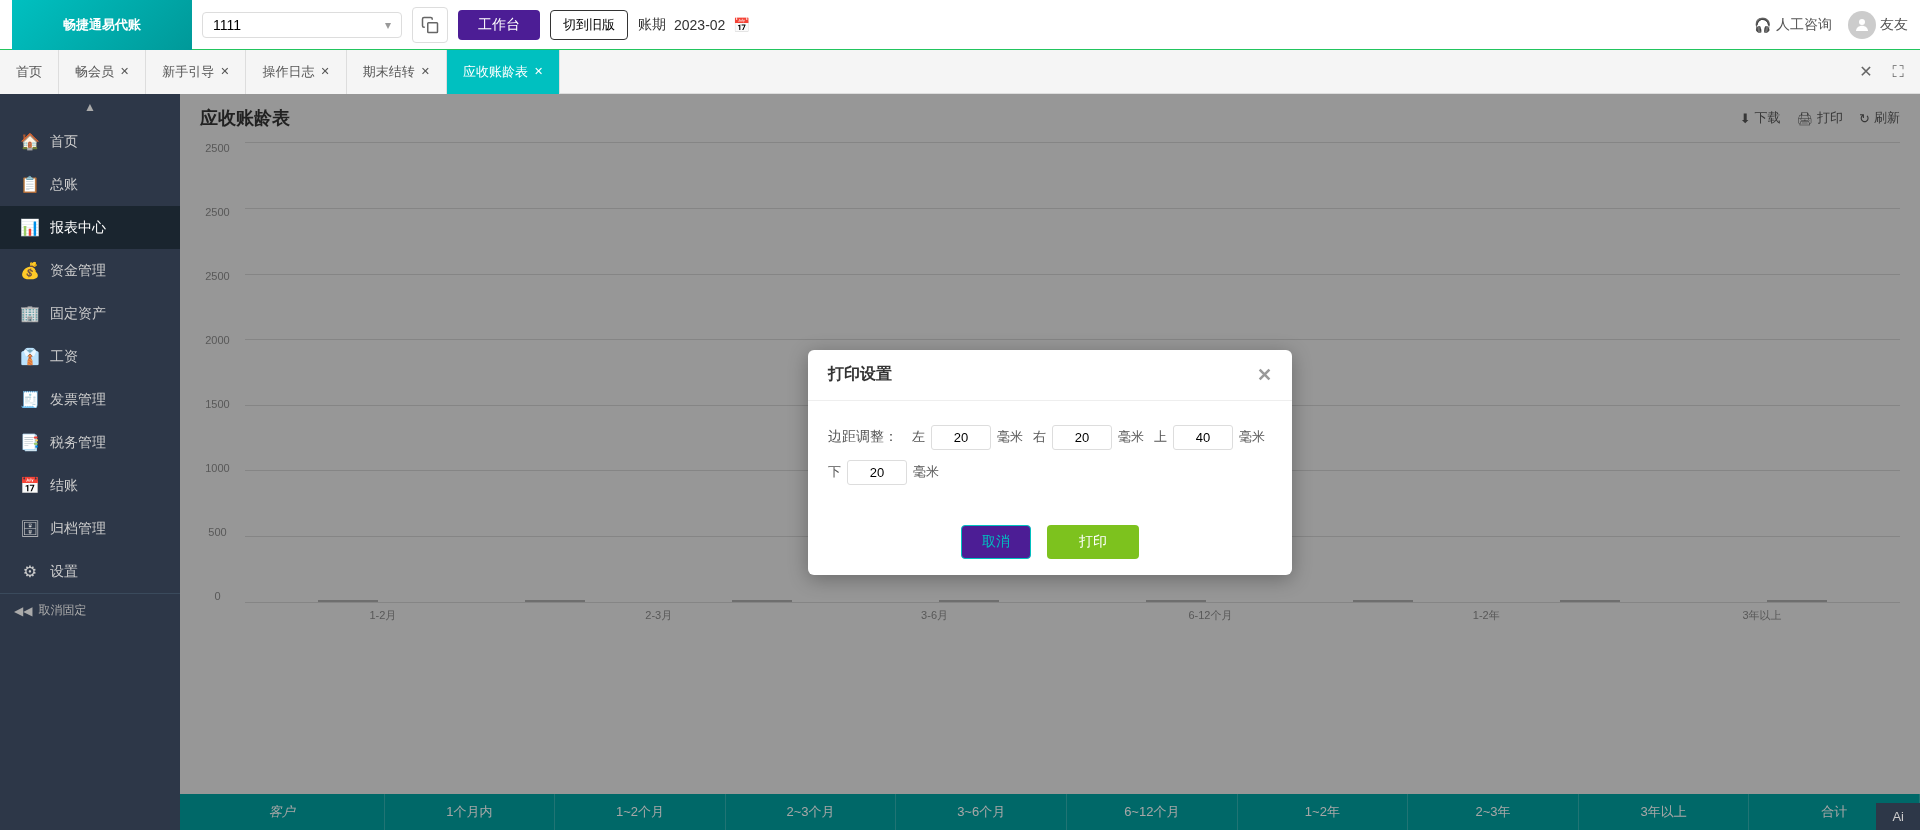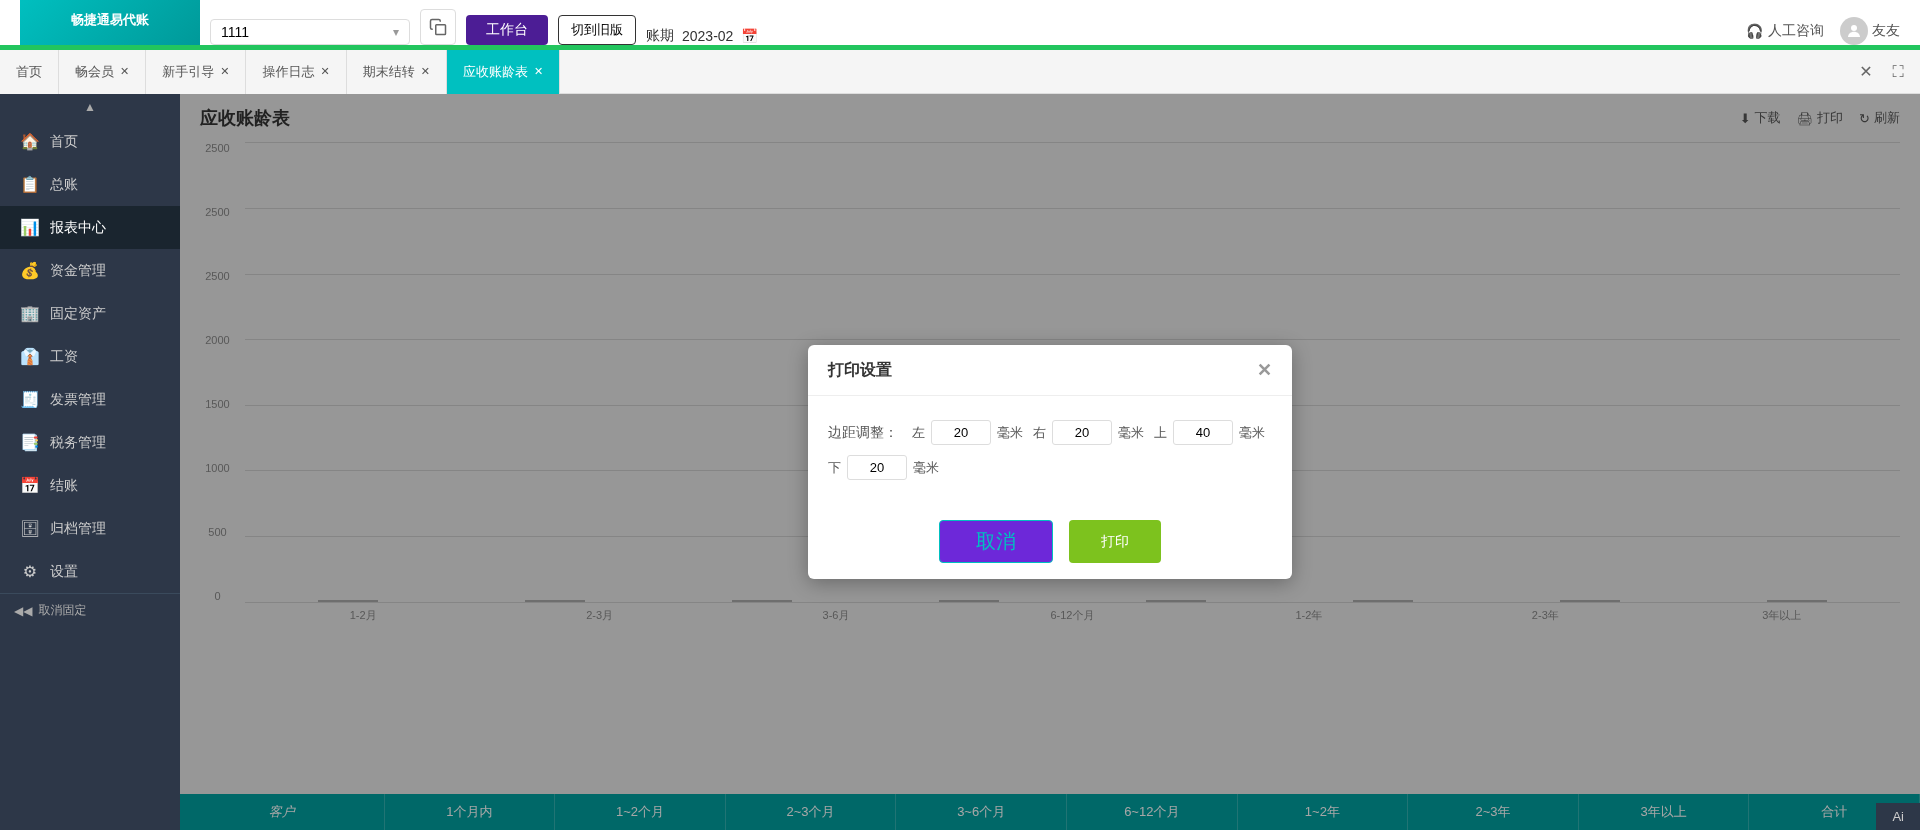--- a/index.html
+++ b/index.html
@@ -1,21 +1,21 @@
 <!DOCTYPE html>
 <html><head>
   <meta charset="utf-8">
   <style>
     * { margin: 0; padding: 0; box-sizing: border-box; }
     body { font-family: 'Microsoft YaHei', sans-serif; font-size: 14px; background: #f0f0f0; width: 1920px; height: 830px; overflow: hidden; }
 
     
     .top-bar {
-      display: flex; align-items: flex-end; height: 50px; background: #fff;
-      border-bottom: 5px solid #22c55e; padding: 0 20px; gap: 10px;
+      display: flex; align-items: center; height: 50px; background: #fff;
+      border-bottom: 1px solid #22c55e; padding: 0 12px; gap: 10px;
     }
     .logo-area {
       width: 180px; height: 50px; background: linear-gradient(135deg, #00c0c0, #009999);
       display: flex; align-items: center; justify-content: center; color: #fff;
       font-size: 16px; font-weight: bold; flex-shrink: 0;
     }
     .logo-area span { font-size: 13px; }
     .account-selector {
       display: flex; align-items: center; border: 1px solid #ddd; border-radius: 4px;
       padding: 4px 10px; min-width: 200px; cursor: pointer; background: #fff;
@@ -137,22 +137,22 @@
     .margin-label { color: #555; font-size: 14px; margin-right: 4px; }
     .margin-group { display: flex; align-items: center; gap: 6px; }
     .margin-group label { color: #555; font-size: 13px; }
     .margin-input {
       width: 60px; border: 1px solid #ddd; border-radius: 3px; padding: 4px 6px;
       font-size: 13px; text-align: center; outline: none;
     }
     .margin-unit { color: #555; font-size: 13px; }
     .modal-footer { display: flex; justify-content: center; gap: 16px; padding: 16px 20px; }
     .btn-cancel {
-      padding: 7px 36px; border: 1px solid #00c0c0; color: #00c0c0; background: #6d28d9;
-      border-radius: 4px; cursor: pointer; font-size: 20px;
+      padding: 7px 20px; border: 1px solid #00c0c0; color: #00c0c0; background: #4c1d95;
+      border-radius: 4px; cursor: pointer; font-size: 14px;
     }
     .btn-print {
       padding: 7px 32px; background: #7dc21e; color: #fff; border: none;
       border-radius: 4px; cursor: pointer; font-size: 14px;
     }
 
     
     .ai-badge {
       position: fixed; bottom: 0; right: 0; background: #2d3748; color: #ccc;
       padding: 6px 16px; font-size: 13px; z-index: 200;
@@ -360,21 +360,20 @@
             <div class="bar" style="height:60%"></div>
           </div>
         </div>
 
         <div class="x-axis">
           <div class="x-label">1-2月</div>
           <div class="x-label">2-3月</div>
           <div class="x-label">3-6月</div>
           <div class="x-label">6-12个月</div>
           <div class="x-label">1-2年</div>
-          <div class="x-label">2-3年</div>
           <div class="x-label">3年以上</div>
         </div>
       </div>
     </div>
 
     <div class="bottom-table-header">
       <div class="table-col">客户</div>
       <div class="table-col">1个月内</div>
       <div class="table-col">1~2个月</div>
       <div class="table-col">2~3个月</div>

